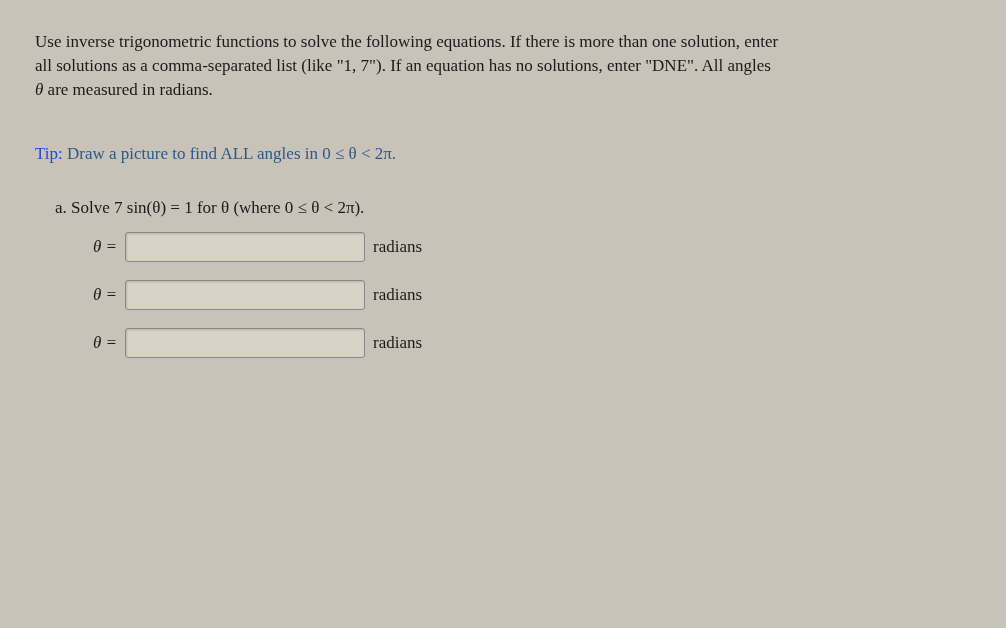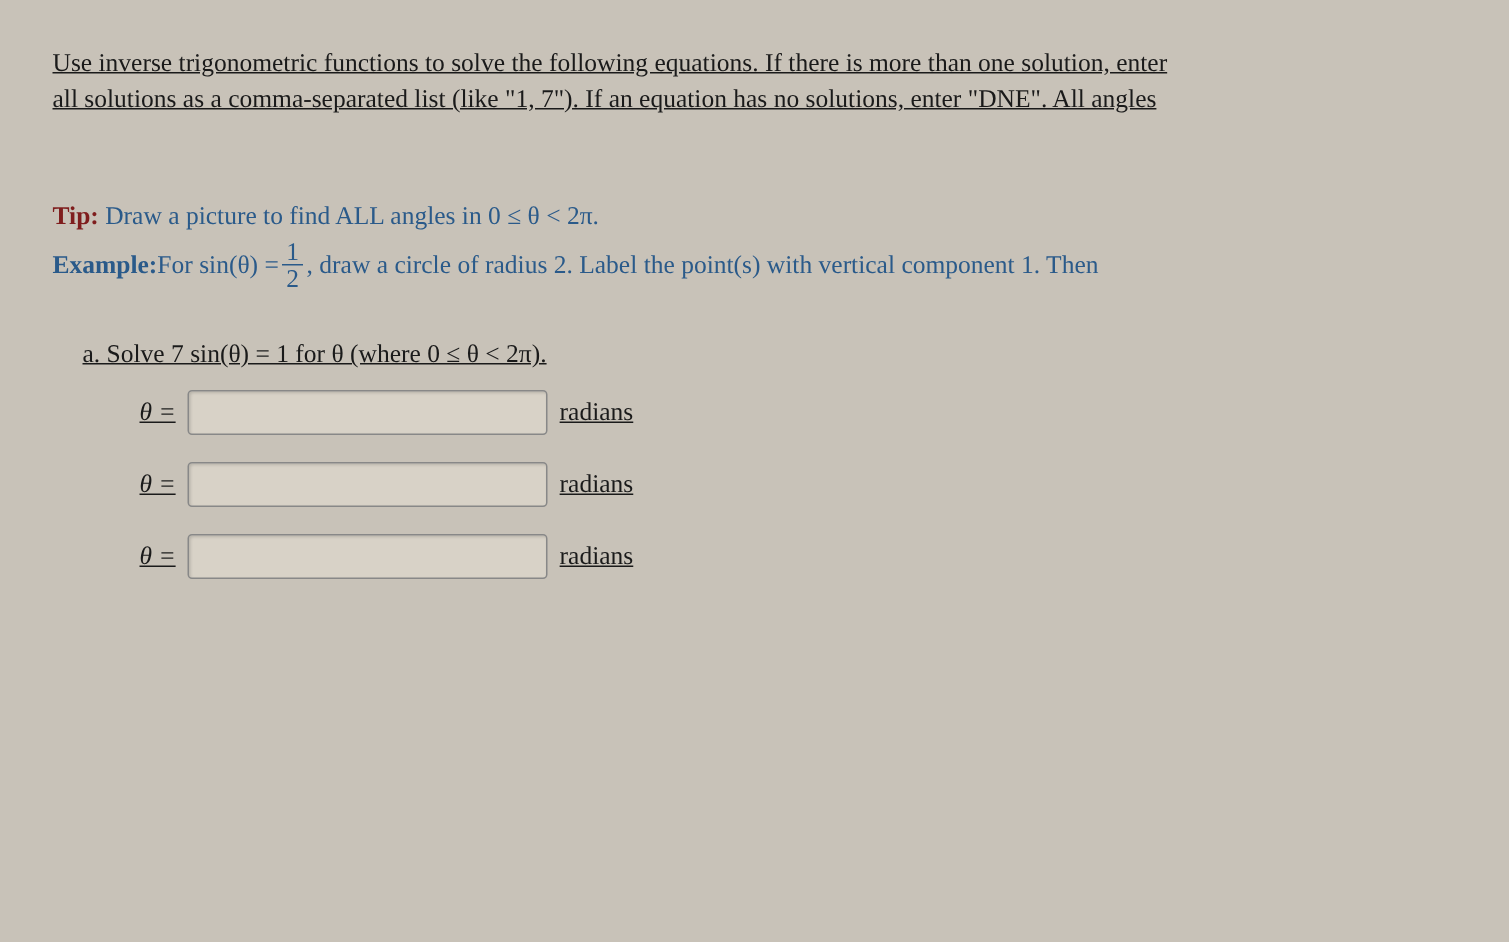--- a/index.html
+++ b/index.html
@@ -11,29 +11,28 @@
       background: #c8c2b8;
       font-family: 'Times New Roman', Georgia, serif;
       padding: 30px 35px;
       width: 1006px;
       height: 628px;
       color: #1a1a1a;
       font-size: 17px;
       line-height: 1.4;
     }
     .intro {
-      margin-bottom: 54px;
-      text-decoration: underline;
+      margin-bottom: 41px;
     }
     .tip-section {
       margin-bottom: 30px;
     }
     .tip-label {
-      font-weight: bold;
-      color: #7f1d1d;
+      font-weight: normal;
+      color: #1d4ed8;
     }
     .example-label {
       font-weight: bold;
       color: #2a5a8a;
     }
     .blue-text {
       color: #2a5a8a;
     }
     .fraction {
       display: inline-block;
@@ -46,21 +45,20 @@
       display: block;
       border-bottom: 1px solid #2a5a8a;
       padding: 0 3px;
     }
     .fraction .den {
       display: block;
       padding: 0 3px;
     }
     .problems {
       padding-left: 20px;
-      text-decoration: underline;
     }
     .problem {
       margin-bottom: 18px;
     }
     .problem-text {
       margin-bottom: 12px;
     }
     .answer-row {
       padding-left: 38px;
       display: flex;
@@ -92,34 +90,26 @@
       align-items: center;
       flex-wrap: wrap;
     }
   </style>
 </head>
 <body>
 
 <div class="intro">
   <div>Use inverse trigonometric functions to solve the following equations. If there is more than one solution, enter</div>
   <div>all solutions as a comma-separated list (like "1, 7"). If an equation has no solutions, enter "DNE". All angles</div>
+  <div><span class="italic">θ</span> are measured in radians.</div>
 </div>
 
 <div class="tip-section">
   <div class="tip-line blue-text">
     <span class="tip-label">Tip:</span><span> Draw a picture to find ALL angles in 0 ≤ θ &lt; 2π.</span>
-  </div>
-  <div class="example-line blue-text">
-    <span class="example-label">Example:</span>
-    <span> For sin(θ) = </span>
-    <span class="fraction">
-      <span class="num">1</span>
-      <span class="den">2</span>
-    </span>
-    <span>, draw a circle of radius 2. Label the point(s) with vertical component 1. Then</span>
   </div>
 </div>
 
 <div class="problems">
 
   <div class="problem">
     <div class="problem-text">a.  Solve 7 sin(θ) = 1 for θ (where 0 ≤ θ &lt; 2π).</div>
     <div class="answer-row">
       <span class="theta-eq">θ =</span>
       <input type="text" class="answer-input" style="">

